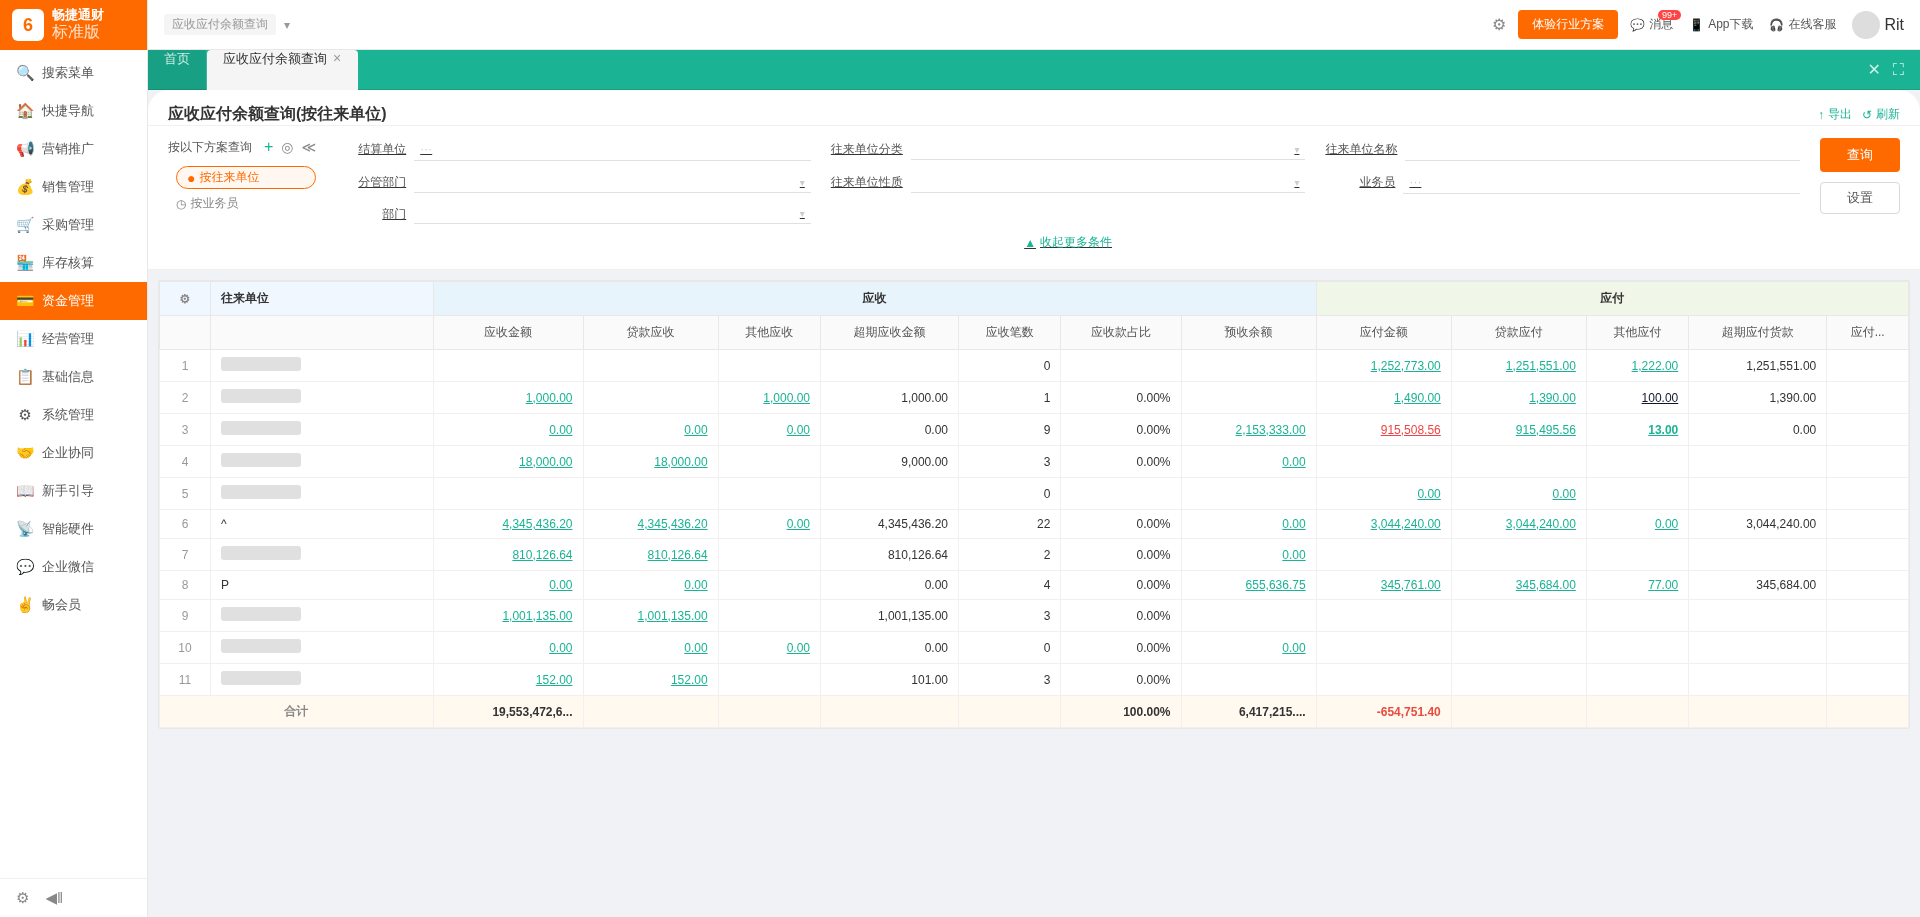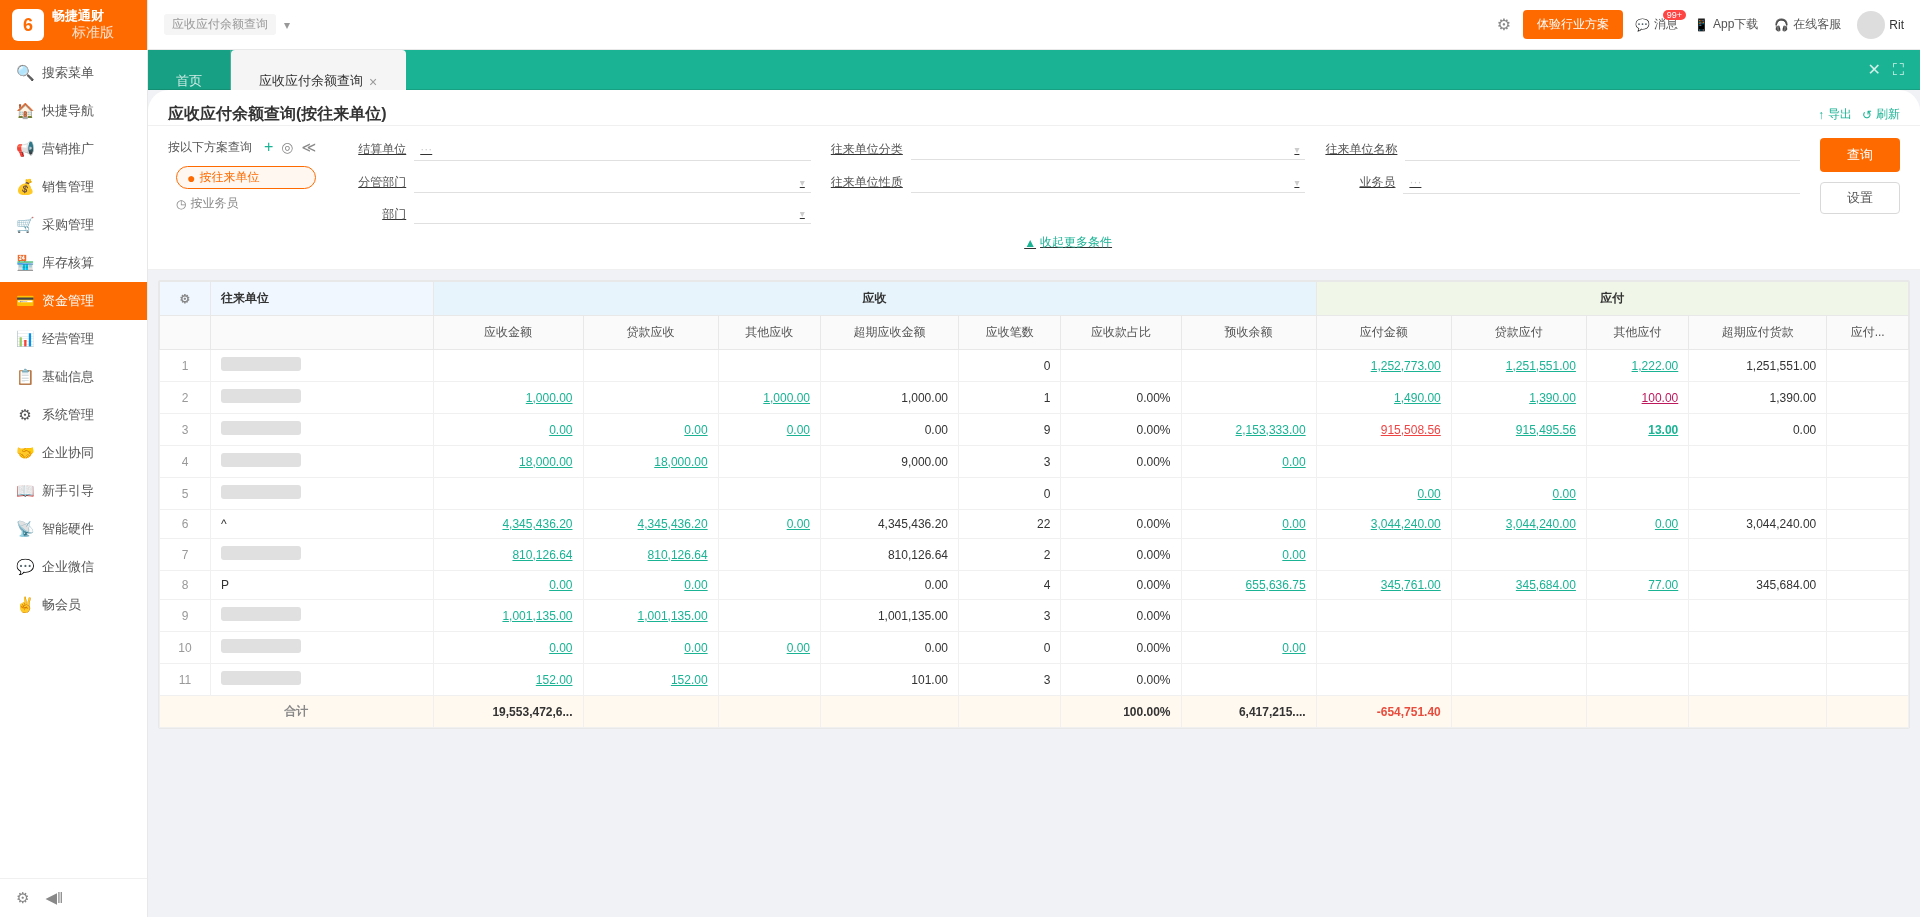--- a/index.html
+++ b/index.html
@@ -11,21 +11,21 @@
       background: #fff; border-right: 1px solid #e8e8e8; display: flex; flex-direction: column;
     }
     .sidebar-logo {
       height: 50px; background: #ff6a00; display: flex; align-items: center; padding: 0 12px; gap: 8px;
     }
     .sidebar-logo-icon {
       width: 32px; height: 32px; background: #fff; border-radius: 6px; display: flex; align-items: center; justify-content: center;
       font-size: 18px; font-weight: bold; color: #ff6a00;
     }
     .sidebar-logo-text { color: #fff; font-size: 13px; font-weight: bold; line-height: 1.2; }
-    .sidebar-logo-sub { color: rgba(255,255,255,0.8); font-size: 14px; margin-left: 20px; }
+    .sidebar-logo-sub { color: rgba(255,255,255,0.8); font-size: 16px; }
     .sidebar-menu { flex: 1; overflow-y: auto; padding: 4px 0; }
     .sidebar-item {
       display: flex; align-items: center; gap: 8px; padding: 10px 16px; cursor: pointer;
       color: #555; font-size: 13px; transition: background 0.2s;
     }
     .sidebar-item.active { background: #ff6a00; color: #fff; border-radius: 0; }
     .sidebar-item .item-icon { font-size: 15px; width: 18px; text-align: center; }
     .sidebar-footer {
       padding: 10px 16px; border-top: 1px solid #f0f0f0; display: flex; align-items: center; gap: 16px;
     }
@@ -42,29 +42,29 @@
     .breadcrumb-dropdown { color: #999; cursor: pointer; font-size: 12px; }
     .header-gear { font-size: 16px; color: #888; cursor: pointer; }
     .header-trial-btn {
       background: #ff6a00; color: #fff; border: none; border-radius: 4px;
       padding: 6px 14px; font-size: 12px; cursor: pointer;
     }
     .header-right { display: flex; align-items: center; gap: 16px; margin-left: auto; }
     .header-icon-item { display: flex; align-items: center; gap: 4px; cursor: pointer; color: #555; font-size: 12px; position: relative; }
     .badge { background: #ff4444; color: #fff; font-size: 9px; border-radius: 8px; padding: 0 4px; min-width: 16px; text-align: center; position: absolute; top: -6px; right: -8px; }
     .user-avatar { width: 28px; height: 28px; border-radius: 50%; background: #ccc; }
-    .user-name { font-size: 12px; color: #333; }
+    .user-name { font-size: 16px; color: #333; }
 
     
     .tab-bar {
       height: 40px; background: #1ab394; display: flex; align-items: center; padding: 0 0 0 0;
       border-bottom: 1px solid #18a082;
     }
     .tab-item {
-      height: 40px; display: flex; align-items: flex-end; padding: 0 28px; cursor: pointer;
+      height: 40px; display: flex; align-items: flex-start; padding: 0 16px; cursor: pointer;
       color: rgba(255,255,255,0.8); font-size: 13px; gap: 6px; border-right: 1px solid rgba(255,255,255,0.2);
     }
     .tab-item.home { background: rgba(0,0,0,0.1); }
     .tab-item.active { background: #f5f5f5; color: #333; border-radius: 4px 4px 0 0; }
     .tab-close { font-size: 14px; color: #999; cursor: pointer; }
     .tab-bar-right { margin-left: auto; display: flex; align-items: center; gap: 12px; padding-right: 16px; }
     .tab-bar-icon { color: rgba(255,255,255,0.8); cursor: pointer; font-size: 16px; }
 
     
     .content-area { flex: 1; background: #f0f2f5; overflow: hidden; display: flex; flex-direction: column; border-radius: 21px; }
@@ -417,21 +417,21 @@
     <td class="td-partner"><span style="background:#e0e0e0; display:inline-block; width:80px; height:14px; border-radius:3px;"></span></td>
     <td class="td-num"><span style="color:#1ab394; text-decoration:underline; cursor:pointer;">1,000.00</span></td>
     <td class="td-num"></td>
     <td class="td-num"><span style="color:#1ab394; text-decoration:underline; cursor:pointer;">1,000.00</span></td>
     <td class="td-num">1,000.00</td>
     <td class="td-num">1</td>
     <td class="td-num">0.00%</td>
     <td class="td-num"></td>
     <td class="td-num"><span style="color:#1ab394; text-decoration:underline; cursor:pointer;">1,490.00</span></td>
     <td class="td-num"><span style="color:#1ab394; text-decoration:underline; cursor:pointer;">1,390.00</span></td>
-    <td class="td-num"><span style="color:#be185d; text-decoration:underline; cursor:pointer;">100.00</span></td>
+    <td class="td-num"><span style="color:#0f172a; text-decoration:underline; cursor:pointer;">100.00</span></td>
     <td class="td-num">1,390.00</td>
     <td class="td-num"></td>
   </tr>
                 <tr>
     <td class="row-num">3</td>
     <td class="td-partner"><span style="background:#e0e0e0; display:inline-block; width:80px; height:14px; border-radius:3px;"></span></td>
     <td class="td-num"><span style="color:#1ab394; text-decoration:underline; cursor:pointer;">0.00</span></td>
     <td class="td-num"><span style="color:#1ab394; text-decoration:underline; cursor:pointer;">0.00</span></td>
     <td class="td-num"><span style="color:#1ab394; text-decoration:underline; cursor:pointer;">0.00</span></td>
     <td class="td-num">0.00</td>

